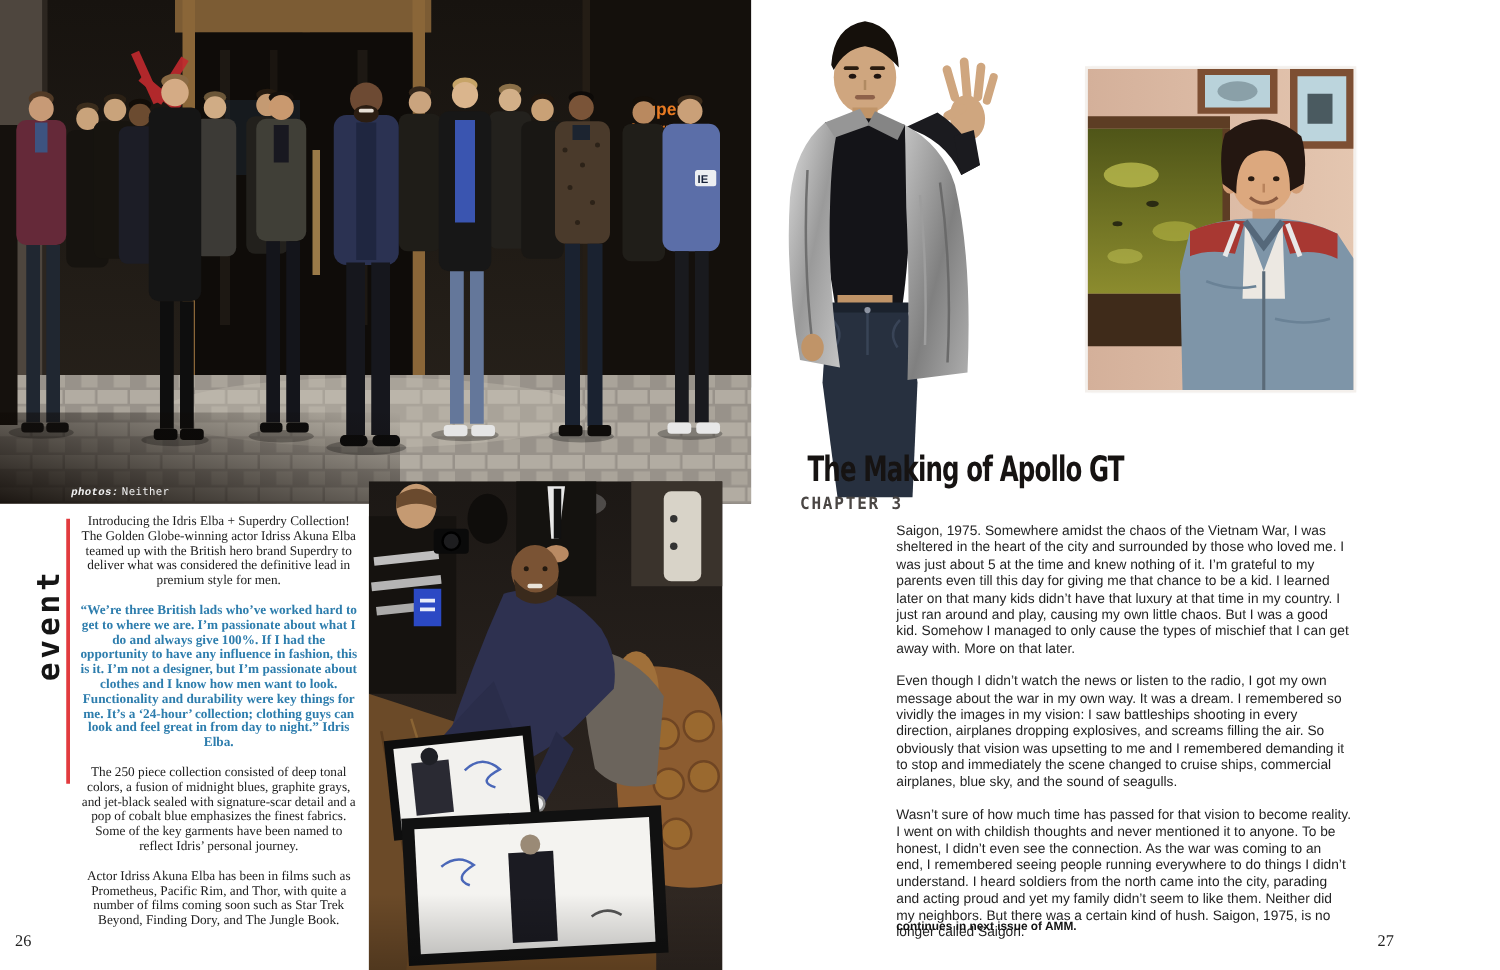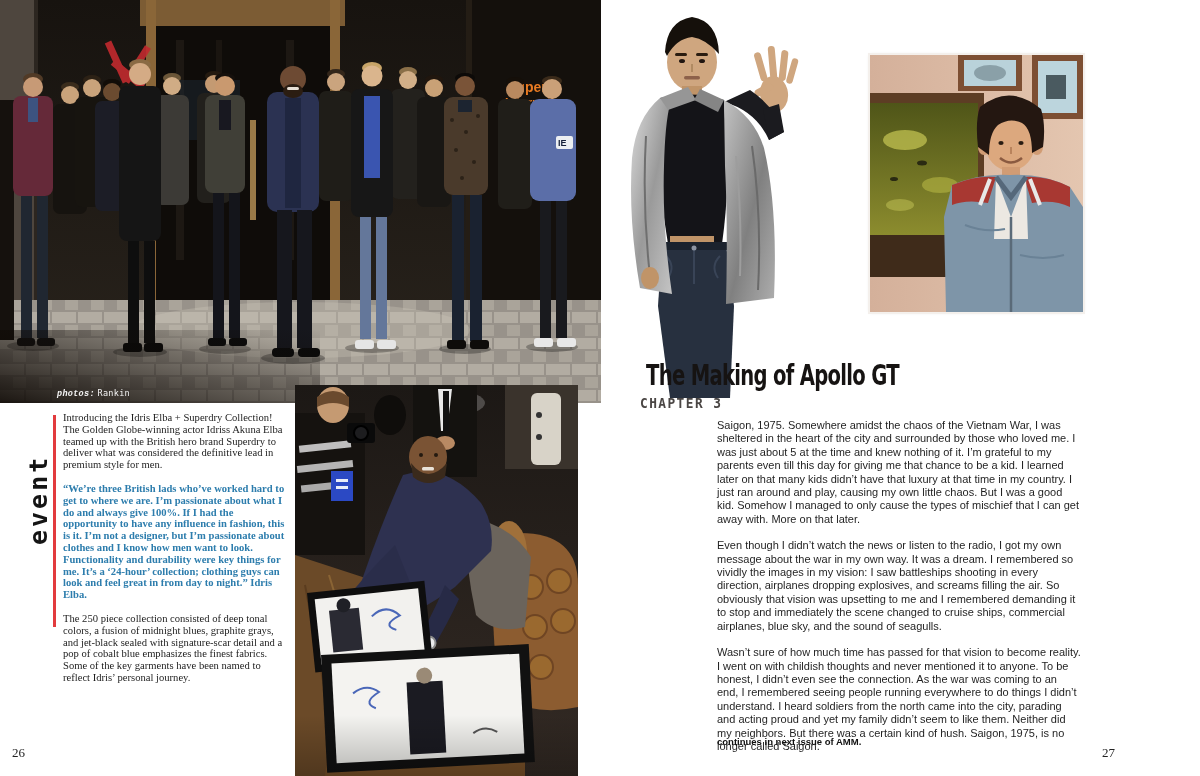--- a/index.html
+++ b/index.html
@@ -10,21 +10,21 @@
   #photo-signing{position:absolute;left:295px;top:385px;width:283px;height:391px;display:block;z-index:3;}
   .photo-credit{position:absolute;left:57px;top:388px;z-index:2;font-size:8.5px;color:#f2f2f2;letter-spacing:.3px;}
   .photo-credit .pc-label{font-family:Liberation Mono, monospace;font-style:italic;font-weight:bold;}
   .photo-credit .pc-name{font-family:"DejaVu Sans Mono",monospace;}
   .event-label{position:absolute;left:24px;top:408px;height:184px;width:30px;
       writing-mode:vertical-rl;transform:rotate(180deg);text-align:center;
       font-family:"DejaVu Sans Mono",monospace;font-size:25px;font-weight:bold;color:#151515;letter-spacing:3px;}
   .red-rule{position:absolute;left:53px;top:415px;width:3px;height:212px;background:#e23b3e;}
   .article{position:absolute;left:63px;top:412px;width:224px;
       font-family:"Liberation Serif",serif;font-size:10.6px;line-height:11.8px;color:#1c1c1c;}
-  .article p{margin:0 0 12px 0;}
+  .article p{margin:0 0 12px 0;text-align:center;}
   .article p.quote{color:#2d7dad;font-weight:bold;}
   #photo-model{position:absolute;left:606px;top:6px;width:244px;height:392px;display:block;z-index:1;}
   #photo-child{position:absolute;left:870px;top:55px;width:213px;height:257px;display:block;z-index:1;
       outline:2px solid #f4f0ec;box-shadow:0 0 4px rgba(0,0,0,.15);}
   .main-title{position:absolute;left:646px;top:359px;z-index:5;margin:0;
       font-family:"DejaVu Sans",sans-serif;font-weight:bold;font-size:28px;color:#161312;
       letter-spacing:-1px;white-space:nowrap;transform:scaleX(.70);transform-origin:left top;}
   .chapter{position:absolute;left:640px;top:395px;z-index:5;
       font-family:"DejaVu Sans Mono",monospace;font-weight:bold;font-size:13.5px;letter-spacing:1.5px;
       color:#4a4644;transform:scaleX(.95);transform-origin:left top;}
@@ -240,21 +240,21 @@
         <rect x="534" y="338" width="19" height="9" rx="3" fill="#e8e8e8"></rect>
           <rect x="557" y="338" width="19" height="9" rx="3" fill="#e8e8e8"></rect>
       </g>
     </g>
 
     <rect x="0" y="330" width="320" height="73" fill="url(#cornerShade)"></rect>
   </svg>
 
   <div class="photo-credit">
     <span class="pc-label">photos:</span>
-    <span class="pc-name">Rankin</span>
+    <span class="pc-name">Neither</span>
   </div>
 
   <svg id="photo-signing" viewBox="0 0 283 391" preserveAspectRatio="none">
     <defs>
       <linearGradient id="crowdGrad" x1="0" y1="0" x2="0" y2="1">
         <stop offset="0" stop-color="#1c1815"></stop>
           <stop offset="1" stop-color="#332a24"></stop>
       </linearGradient>
       <linearGradient id="fadeDark" x1="0" y1="0" x2="0" y2="1">
         <stop offset="0" stop-color="rgba(0,0,0,0)"></stop>
@@ -338,20 +338,21 @@
     </g>
     <rect x="0" y="330" width="283" height="61" fill="url(#fadeDark)" opacity=".5"></rect>
   </svg>
 
   <div class="event-label">event</div>
   <div class="red-rule"></div>
   <div class="article">
     <p>Introducing the Idris Elba + Superdry Collection! The Golden Globe-winning actor Idriss Akuna Elba teamed up with the British hero brand Superdry to deliver what was considered the definitive lead in premium style for men.</p>
     <p class="quote">“We’re three British lads who’ve worked hard to get to where we are. I’m passionate about what I do and always give 100%. If I had the opportunity to have any influence in fashion, this is it. I’m not a designer, but I’m passionate about clothes and I know how men want to look. Functionality and durability were key things for me. It’s a ‘24-hour’ collection; clothing guys can look and feel great in from day to night.” Idris Elba.</p>
     <p>The 250 piece collection consisted of deep tonal colors, a fusion of midnight blues, graphite grays, and jet-black sealed with signature-scar detail and a pop of cobalt blue emphasizes the finest fabrics. Some of the key garments have been named to reflect Idris’ personal journey.</p>
+    <p>Actor Idriss Akuna Elba has been in films such as Prometheus, Pacific Rim, and Thor, with quite a number of films coming soon such as Star Trek Beyond, Finding Dory, and The Jungle Book.</p>
   </div>
 
   <div class="footer-bar fb-left">
     <span>APOLLO MALE MODELS MAGAZINE - WWW.APOLLOGT.COM</span>
   </div>
   <div class="page-num pn-left">26</div>
 
   <svg id="photo-model" viewBox="0 0 244 392" preserveAspectRatio="none">
     <defs>
       <linearGradient id="silver" x1="0" y1="0" x2="1" y2="1">

